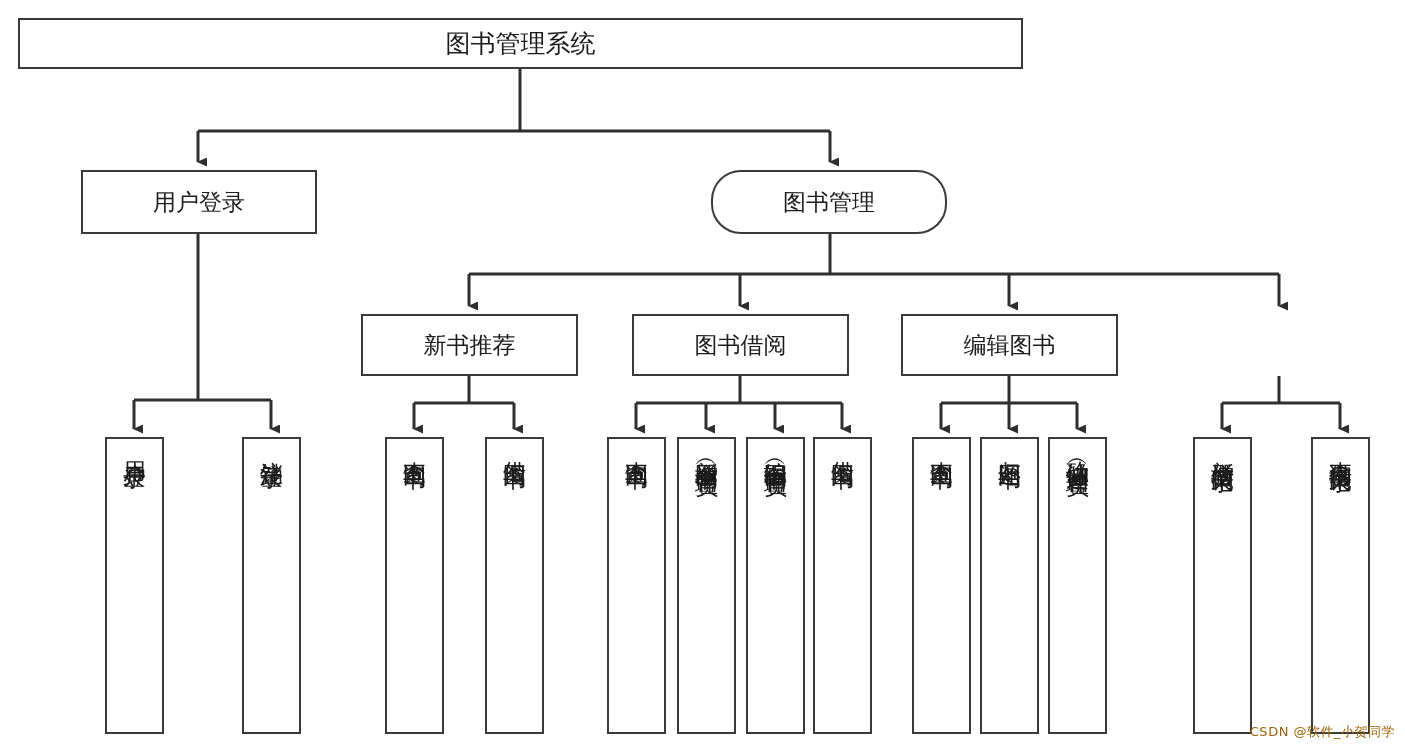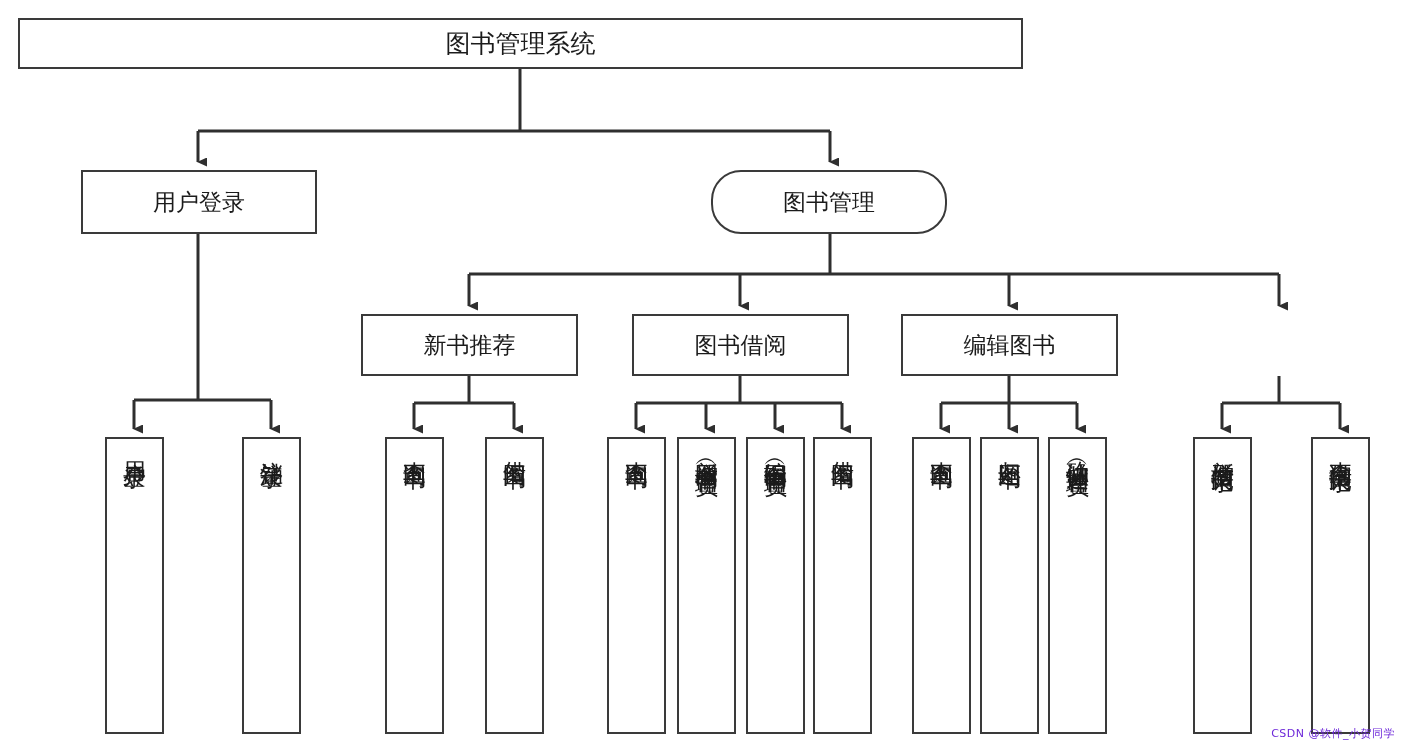--- a/index.html
+++ b/index.html
@@ -55,22 +55,22 @@
     letter-spacing: 2px;
     line-height: 1;
   }
   .node-box.root .node-label {
     font-size: 25px;
   }
   #watermark {
     position: absolute;
     right: 10px;
     bottom: 6px;
-    font-size: 11px;
-    color: #6d28d9;
+    font-size: 13px;
+    color: #a16207;
     letter-spacing: 0.5px;
     white-space: nowrap;
     pointer-events: none;
     margin-left: 36px;
   }
 </style>
 </head>
 <body>
 
 <div id="diagram-root">

